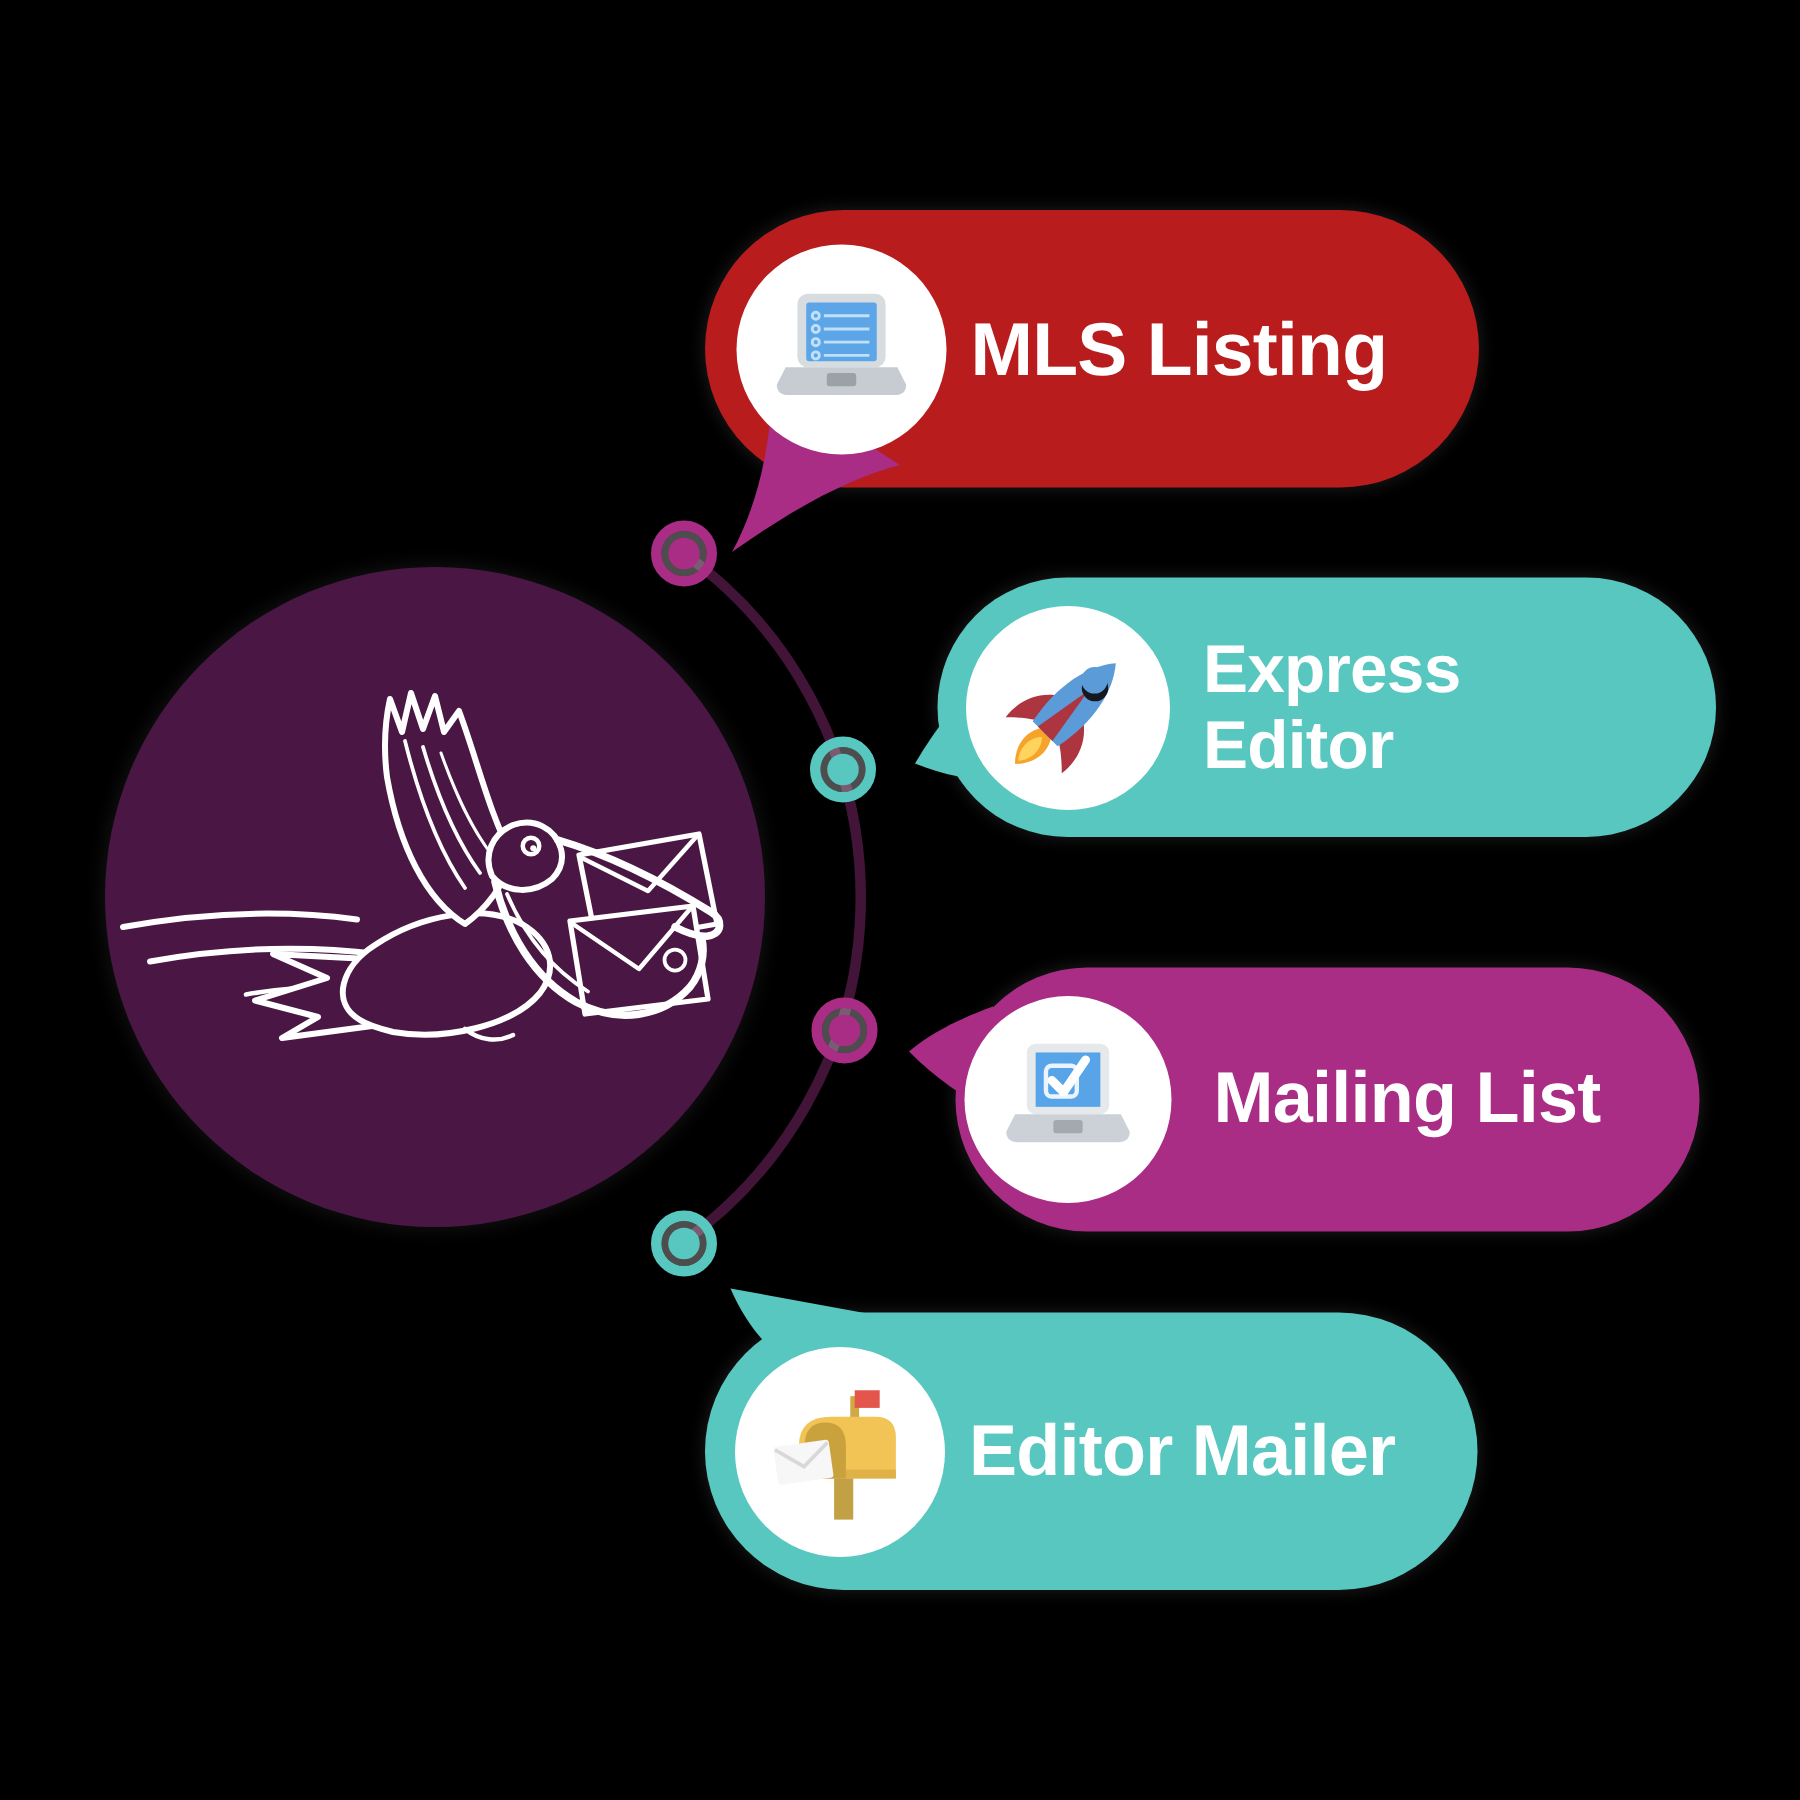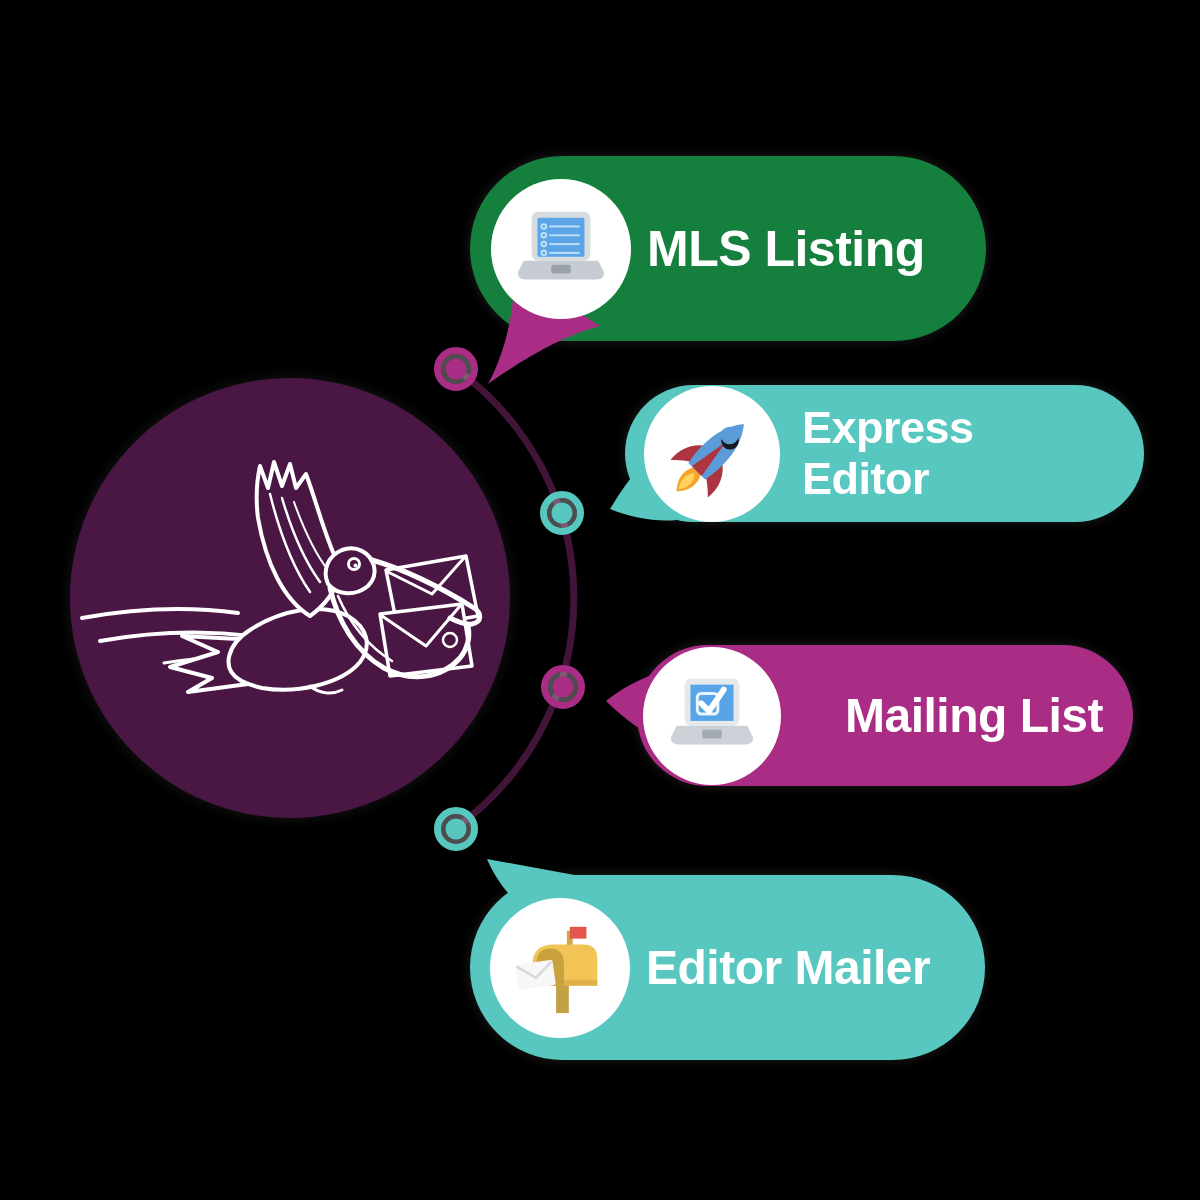--- a/index.html
+++ b/index.html
@@ -31,25 +31,25 @@
     flex:none;background:#fff;border-radius:50%;
     display:flex;align-items:center;justify-content:center;position:relative;z-index:2;
   }
   .label{
     font-weight:700;letter-spacing:-0.5px;line-height:1.12;position:relative;z-index:2;
   }
   #bubble-1{left:470px;top:140px;width:495px;height:185px;border-radius:93px;padding-left:21px;}
   #bubble-1 .icon-circle{width:140px;height:140px;}
   #bubble-1 .label{font-size:50px;margin-left:16px;white-space:nowrap;}
 
-  #bubble-2{left:625px;top:385px;width:500px;height:137px;border-radius:87px;padding-left:19px;}
+  #bubble-2{left:625px;top:385px;width:500px;height:173px;border-radius:87px;padding-left:19px;}
   #bubble-2 .icon-circle{width:136px;height:136px;}
   #bubble-2 .label{font-size:45px;margin-left:22px;width:230px;}
 
-  #bubble-3{left:637px;top:645px;width:490px;height:141px;border-radius:89px;padding-left:6px;gap:36px;}
+  #bubble-3{left:637px;top:645px;width:490px;height:176px;border-radius:89px;padding-left:6px;}
   #bubble-3 .icon-circle{width:138px;height:138px;}
   #bubble-3 .label{font-size:48px;margin-left:28px;white-space:nowrap;}
 
   #bubble-4{left:470px;top:875px;width:495px;height:185px;border-radius:93px;padding-left:20px;}
   #bubble-4 .icon-circle{width:140px;height:140px;}
   #bubble-4 .label{font-size:48px;margin-left:16px;white-space:nowrap;}
 
   .step-icon{width:98px;height:98px;display:block;}
 </style>
 </head>
@@ -113,21 +113,21 @@
         <path d="M 302 182 C 336 192, 372 210, 404 230 C 412 235, 412 244, 402 246 C 396 247, 388 244, 380 240" stroke-width="5"></path>
         <path d="M 260 210 C 268 244, 286 274, 314 290 C 342 305, 372 300, 390 280 C 398 270, 400 258, 398 248" stroke-width="5"></path>
         <path d="M 268 218 C 280 246, 298 268, 322 283" stroke-width="2.5"></path>
 
         <circle cx="284" cy="186" r="5.5" stroke-width="3"></circle>
         <circle cx="285.5" cy="187.5" r="2" fill="#FFFFFF" stroke="none"></circle>
       </g>
     </svg>
   </div>
 
-  <div class="bubble" id="bubble-1" style="background-color: #15803d; margin-top: 16px;">
+  <div class="bubble" id="bubble-1" style="background-color: #b91c1c;">
     <svg class="tail" style="left:0;top:0;" width="495" height="260" viewBox="0 0 495 260">
       <path d="M 45 115 L 130 170 C 92 180, 55 202, 18 228 C 36 195, 44 155, 45 115 Z" style="fill: rgb(169, 44, 133);"></path>
     </svg>
     <div class="icon-circle">
       <svg class="step-icon" viewBox="0 0 100 100">
         <rect x="20" y="12" width="60" height="50" rx="7" fill="#D7DCE0"></rect>
         <rect x="26" y="18" width="48" height="40" rx="2" fill="#5CA6E8"></rect>
         <g stroke="#BFE0F8" stroke-width="2" fill="none">
           <circle cx="32.5" cy="27" r="2.4"></circle>
             <line x1="38" y1="27" x2="69" y2="27"></line>

